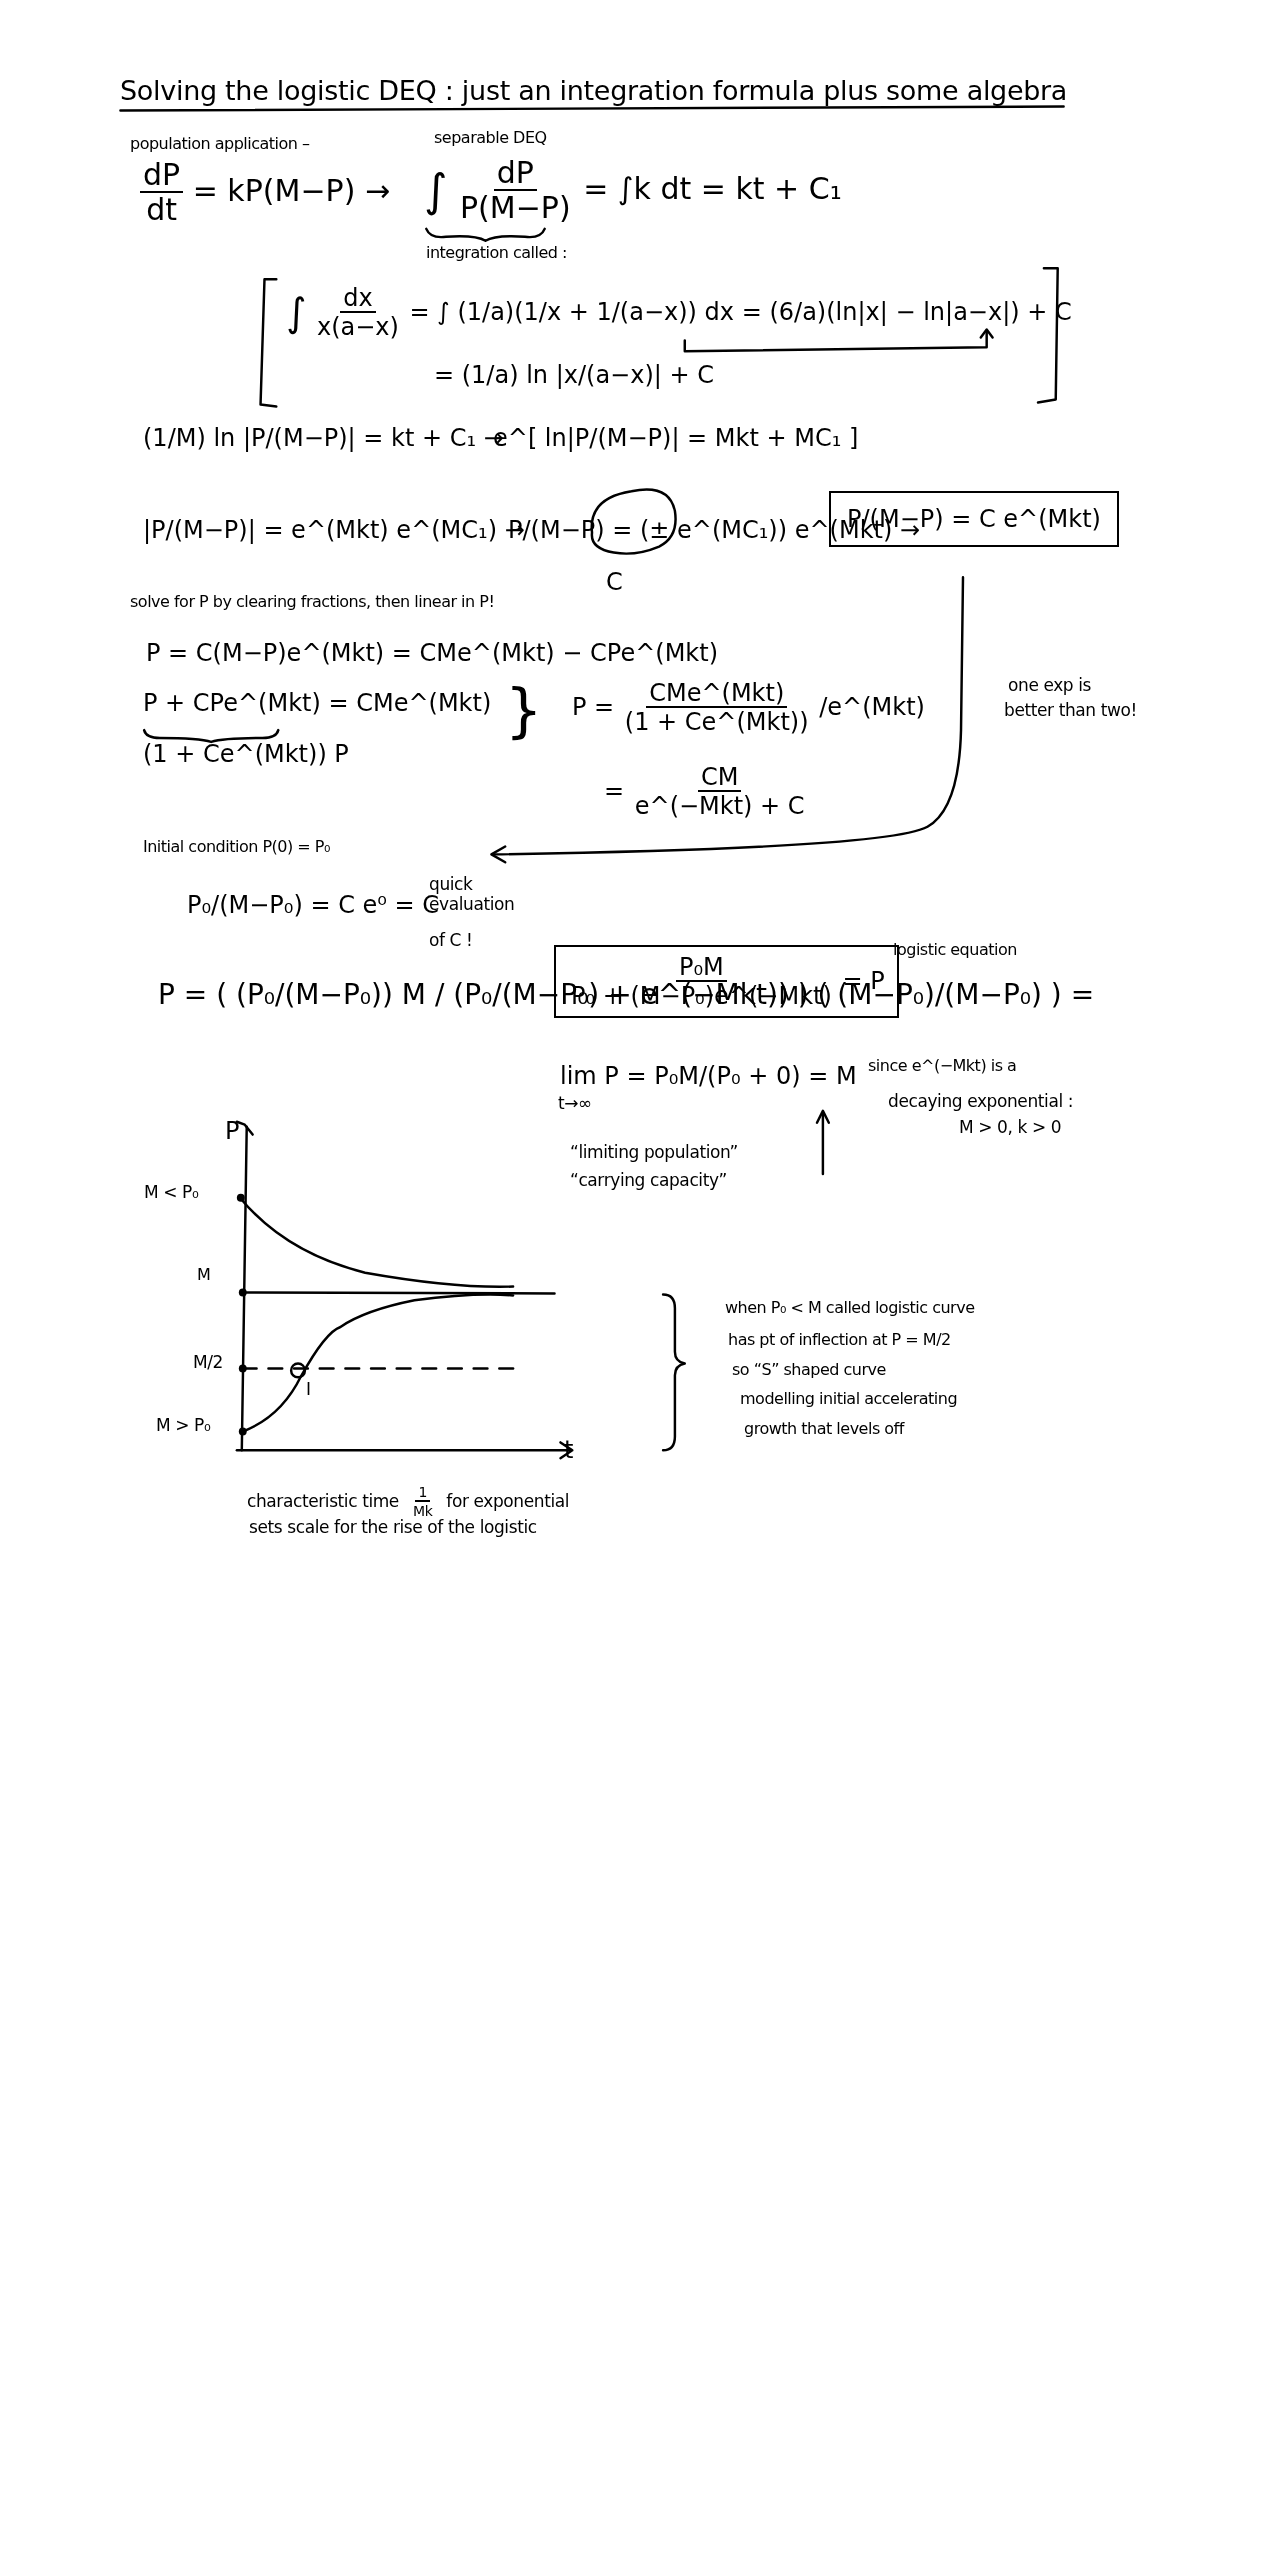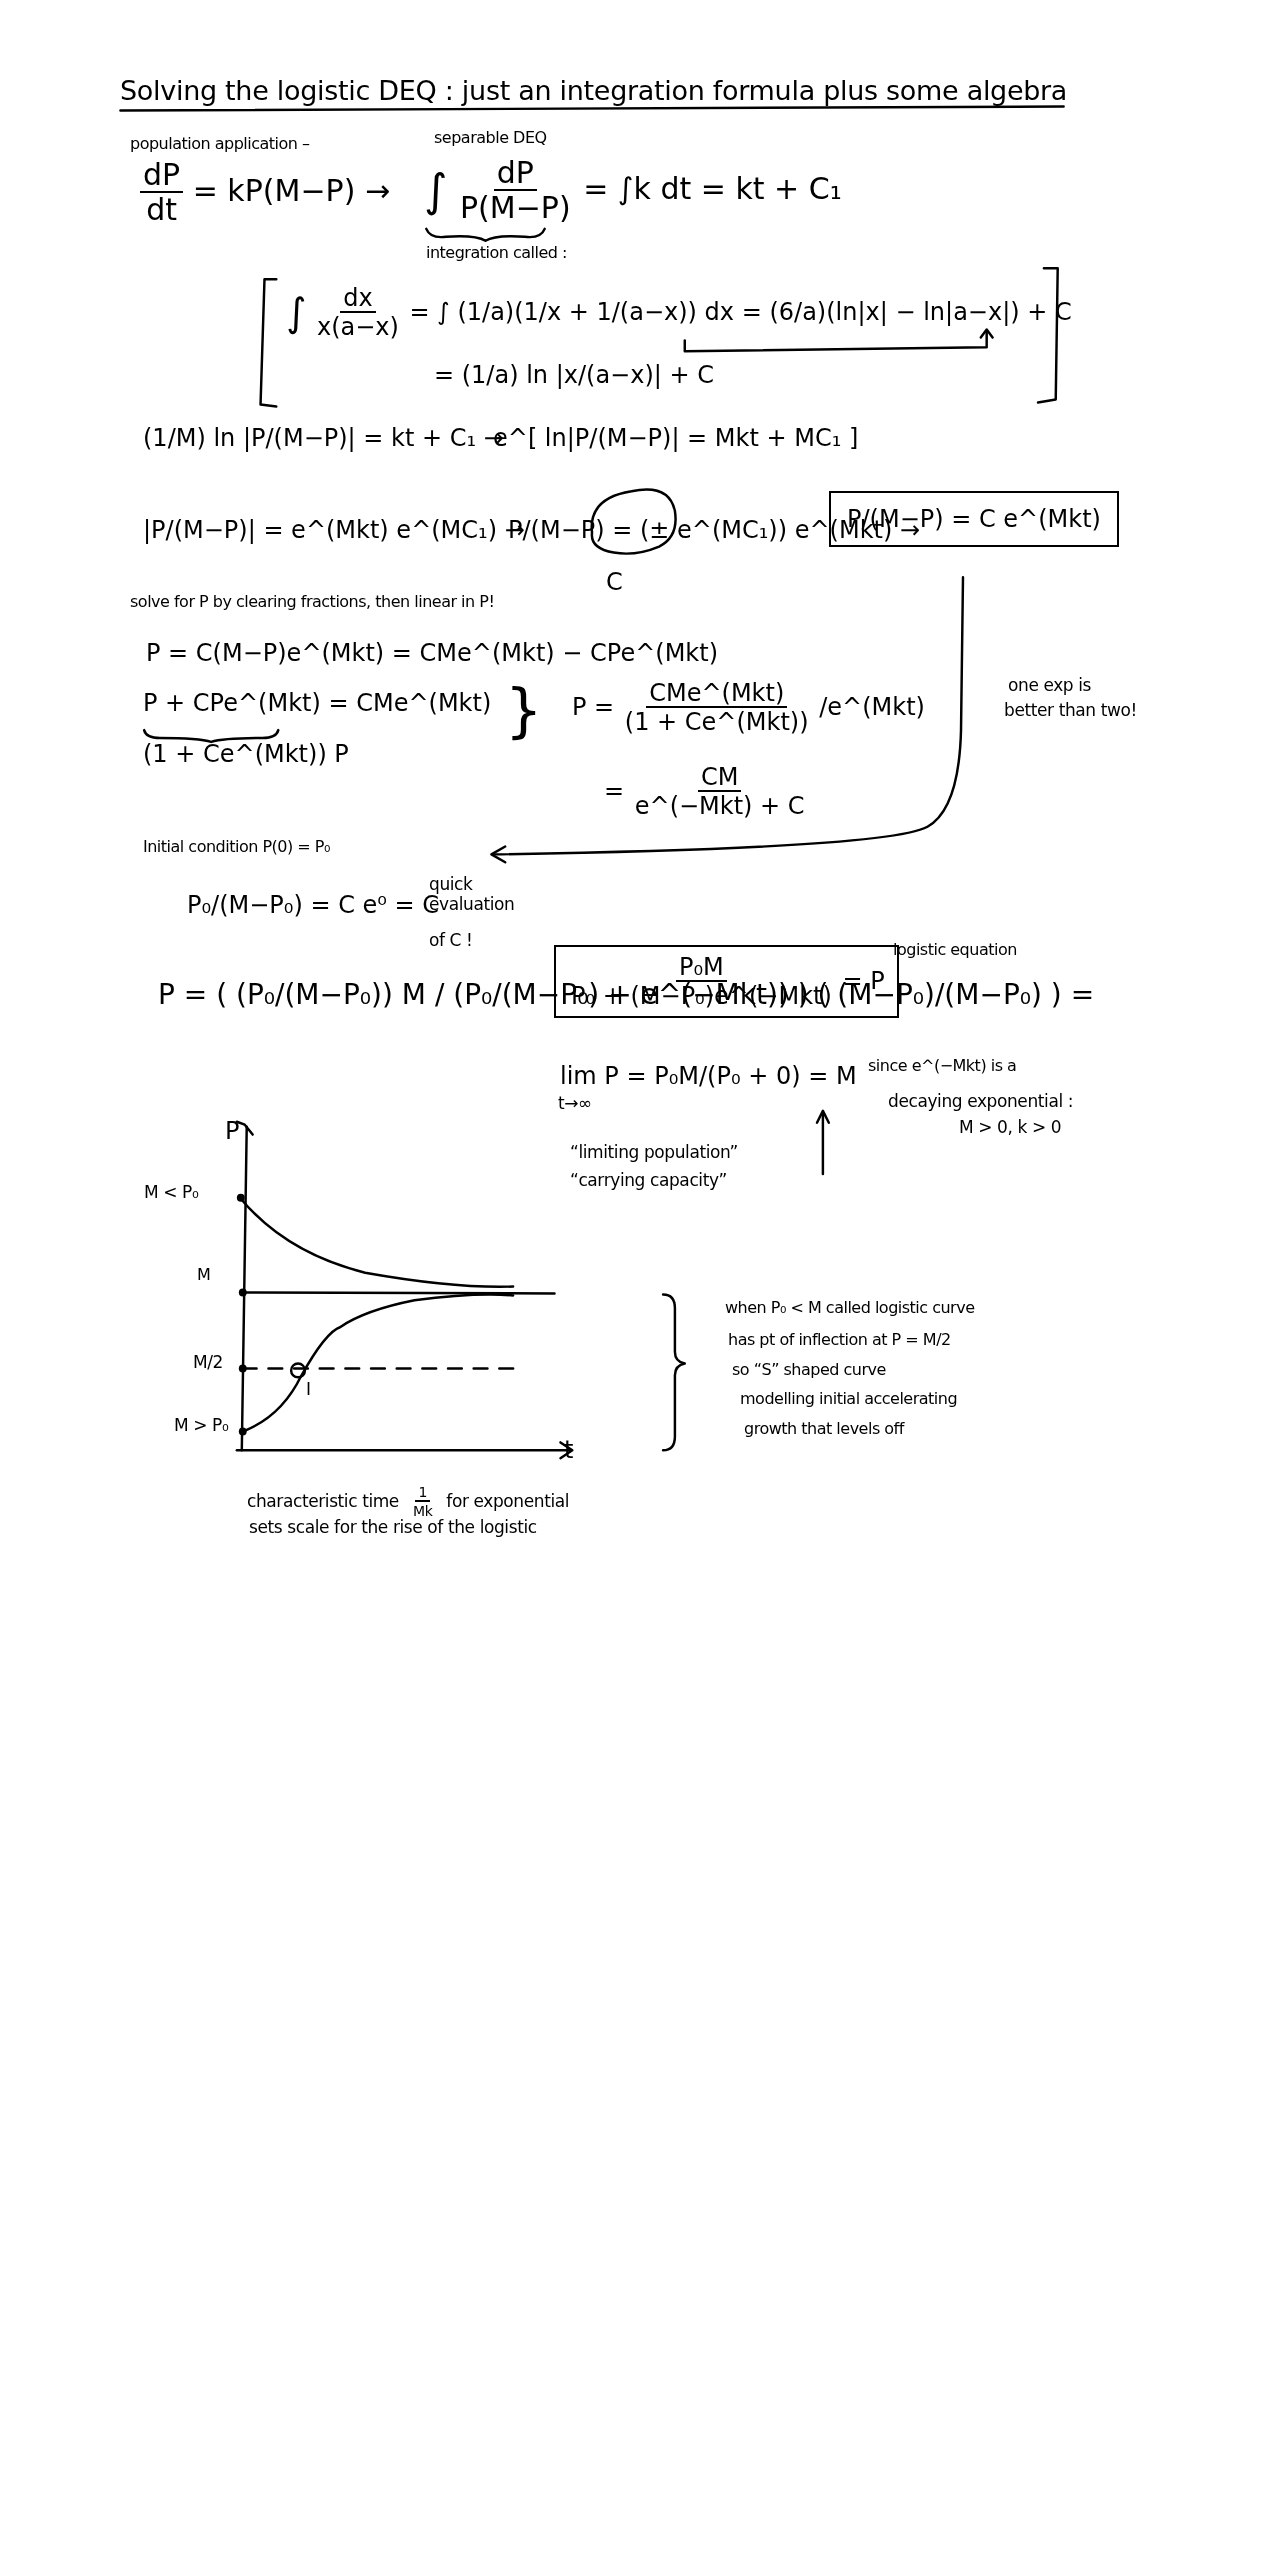--- a/index.html
+++ b/index.html
@@ -108,21 +108,21 @@
 <div class="abs hand small" style="left:888px;top:1093px;">decaying exponential :</div>
 <div class="abs hand small" style="left:959px;top:1119px;">M &gt; 0, k &gt; 0</div>
 <div class="abs hand small" style="left:570px;top:1144px;">“limiting population”</div>
 <div class="abs hand small" style="left:570px;top:1172px;">“carrying capacity”</div>
 
 <div class="abs eq-s" style="left:225px;top:1119px;">P</div>
 <div class="abs eq-s" style="left:564px;top:1438px;">t</div>
 <div class="abs hand small" style="left:144px;top:1184px;">M &lt; P₀</div>
 <div class="abs hand note" style="left:197px;top:1267px;">M</div>
 <div class="abs hand small" style="left:193px;top:1354px;">M/2</div>
-<div class="abs hand small" style="left:156px;top:1417px;margin-left:18px;">M &gt; P₀</div>
+<div class="abs hand small" style="left:156px;top:1417px;">M &gt; P₀</div>
 <div class="abs hand small" style="left:306px;top:1381px;">I</div>
 
 <div class="abs hand note" style="left:725px;top:1300px;">when P₀ &lt; M called logistic curve</div>
 <div class="abs hand note" style="left:728px;top:1332px;">has pt of inflection at P = M/2</div>
 <div class="abs hand note" style="left:732px;top:1362px;">so “S” shaped curve</div>
 <div class="abs hand note" style="left:740px;top:1391px;">modelling initial accelerating</div>
 <div class="abs hand note" style="left:744px;top:1421px;">growth that levels off</div>
 
 <div class="abs hand small" style="left:247px;top:1485px;">
   <span>characteristic time</span>

